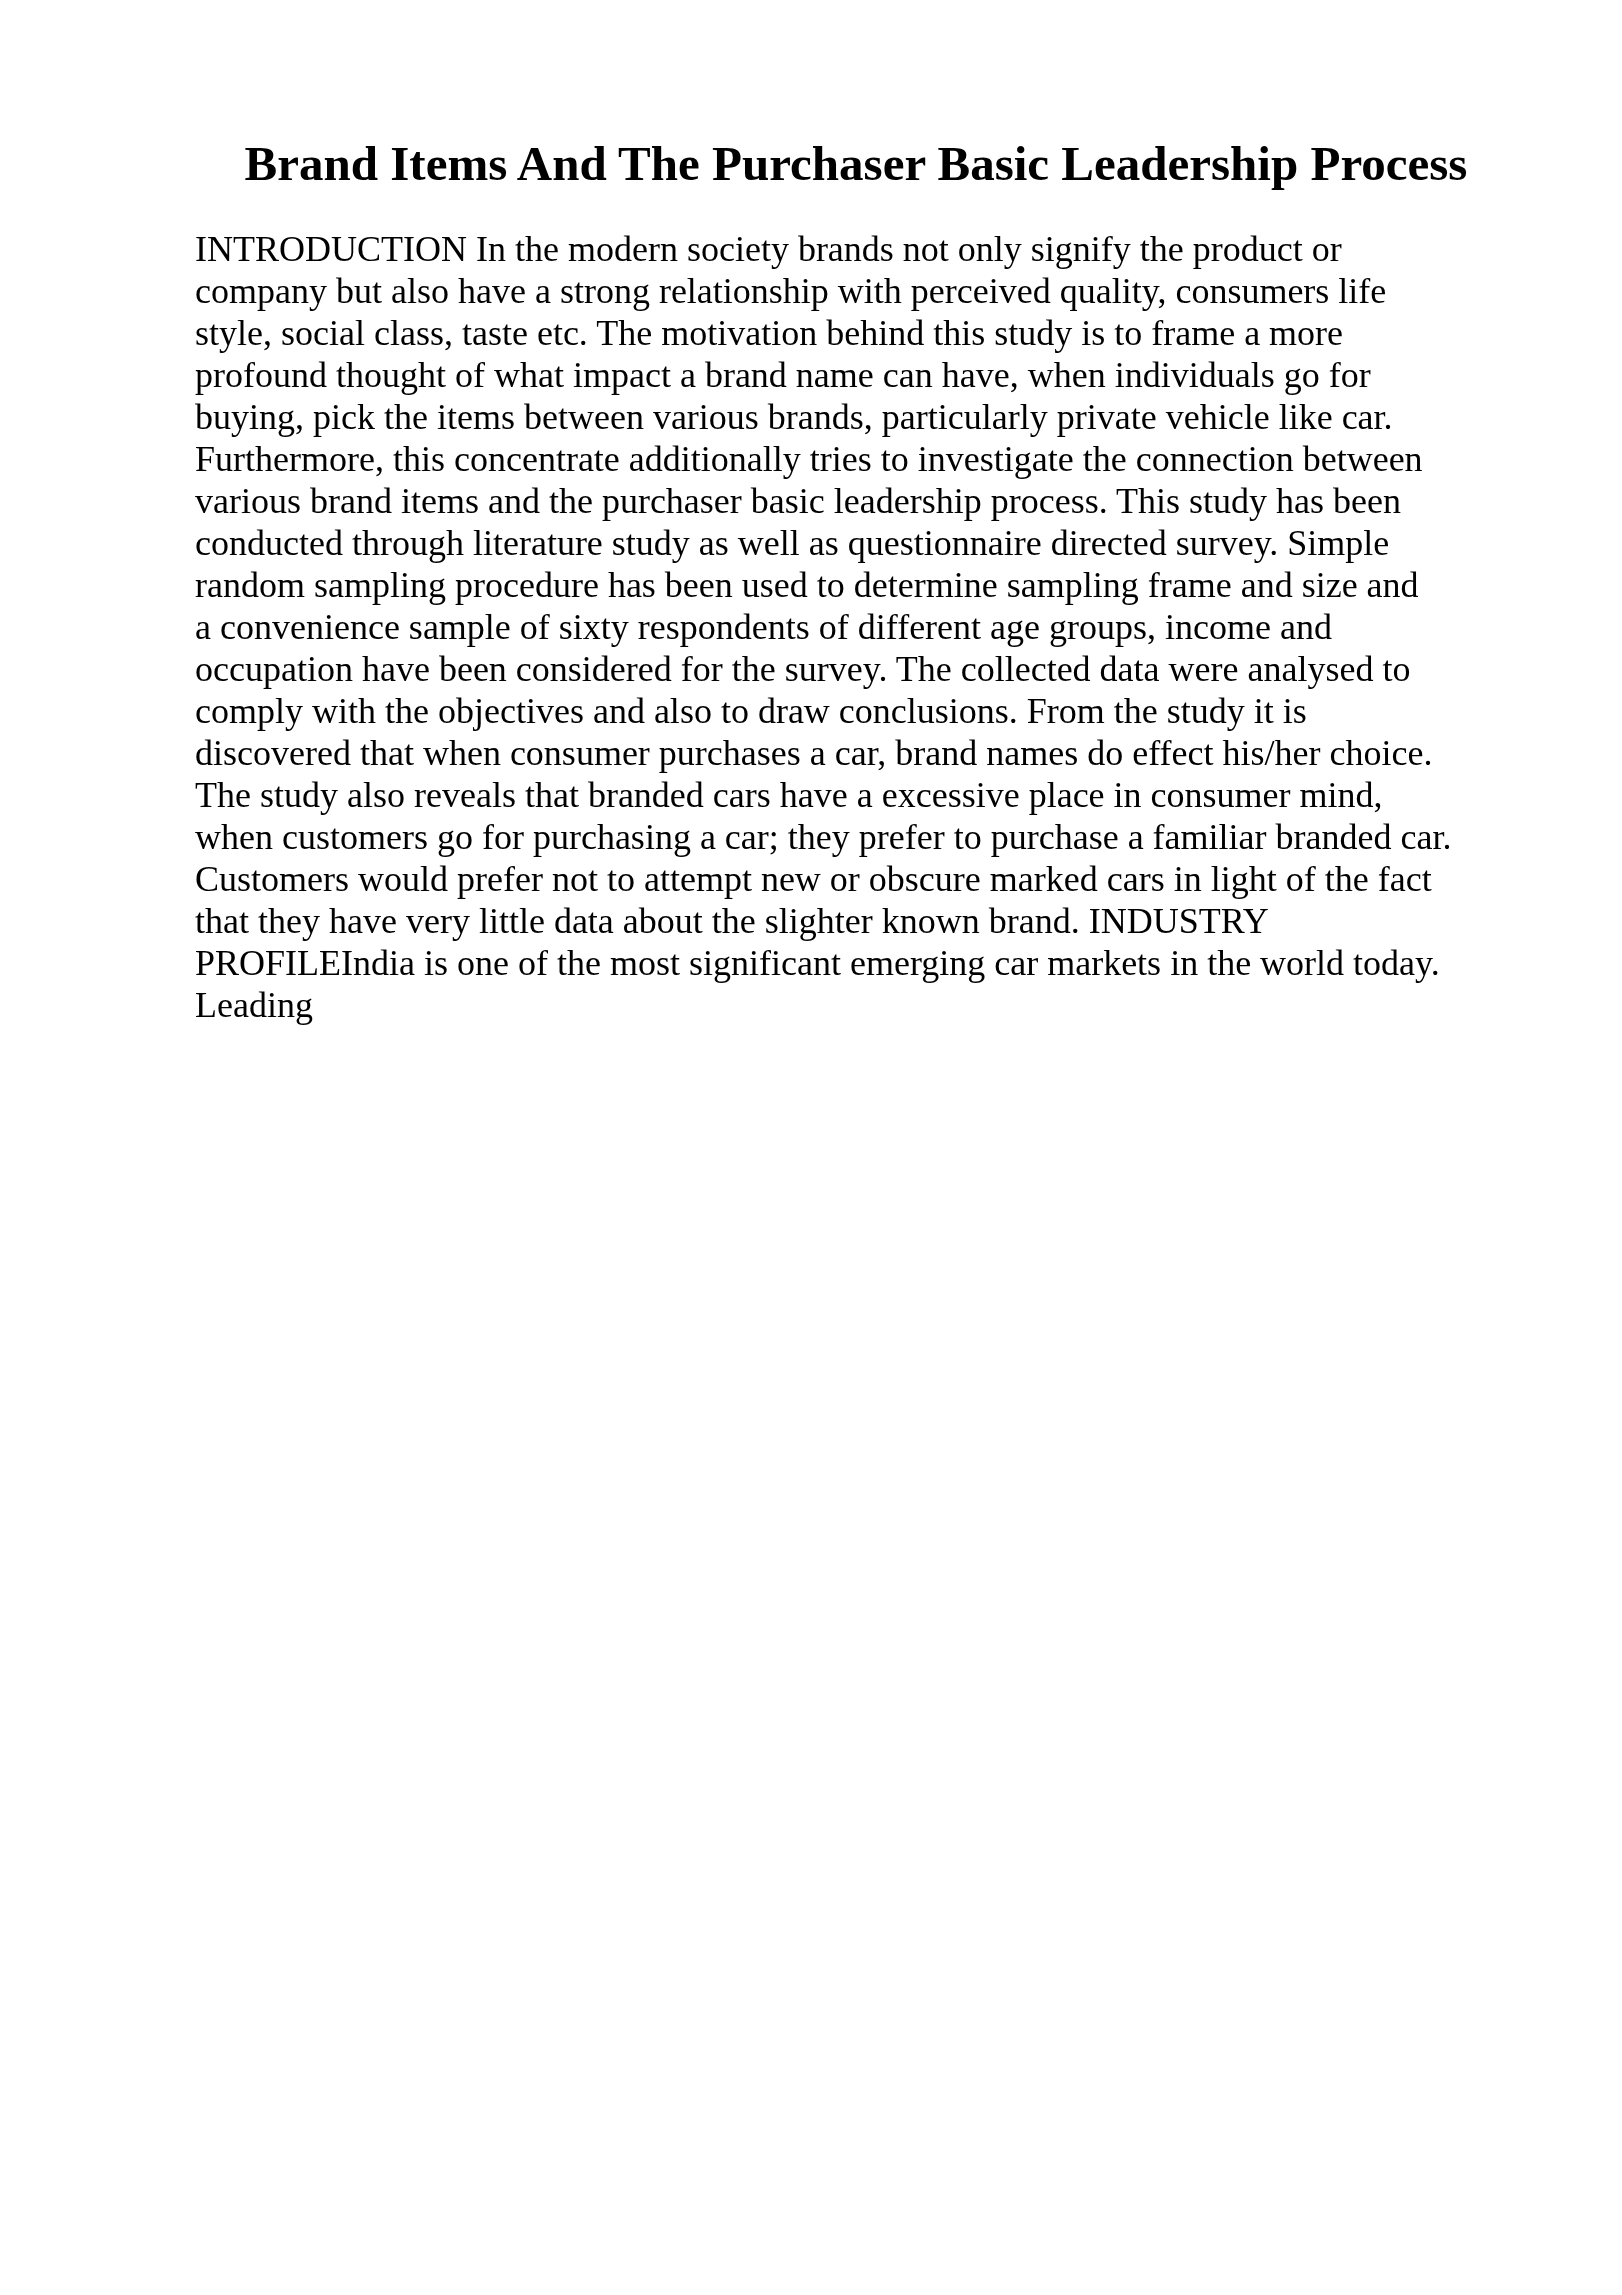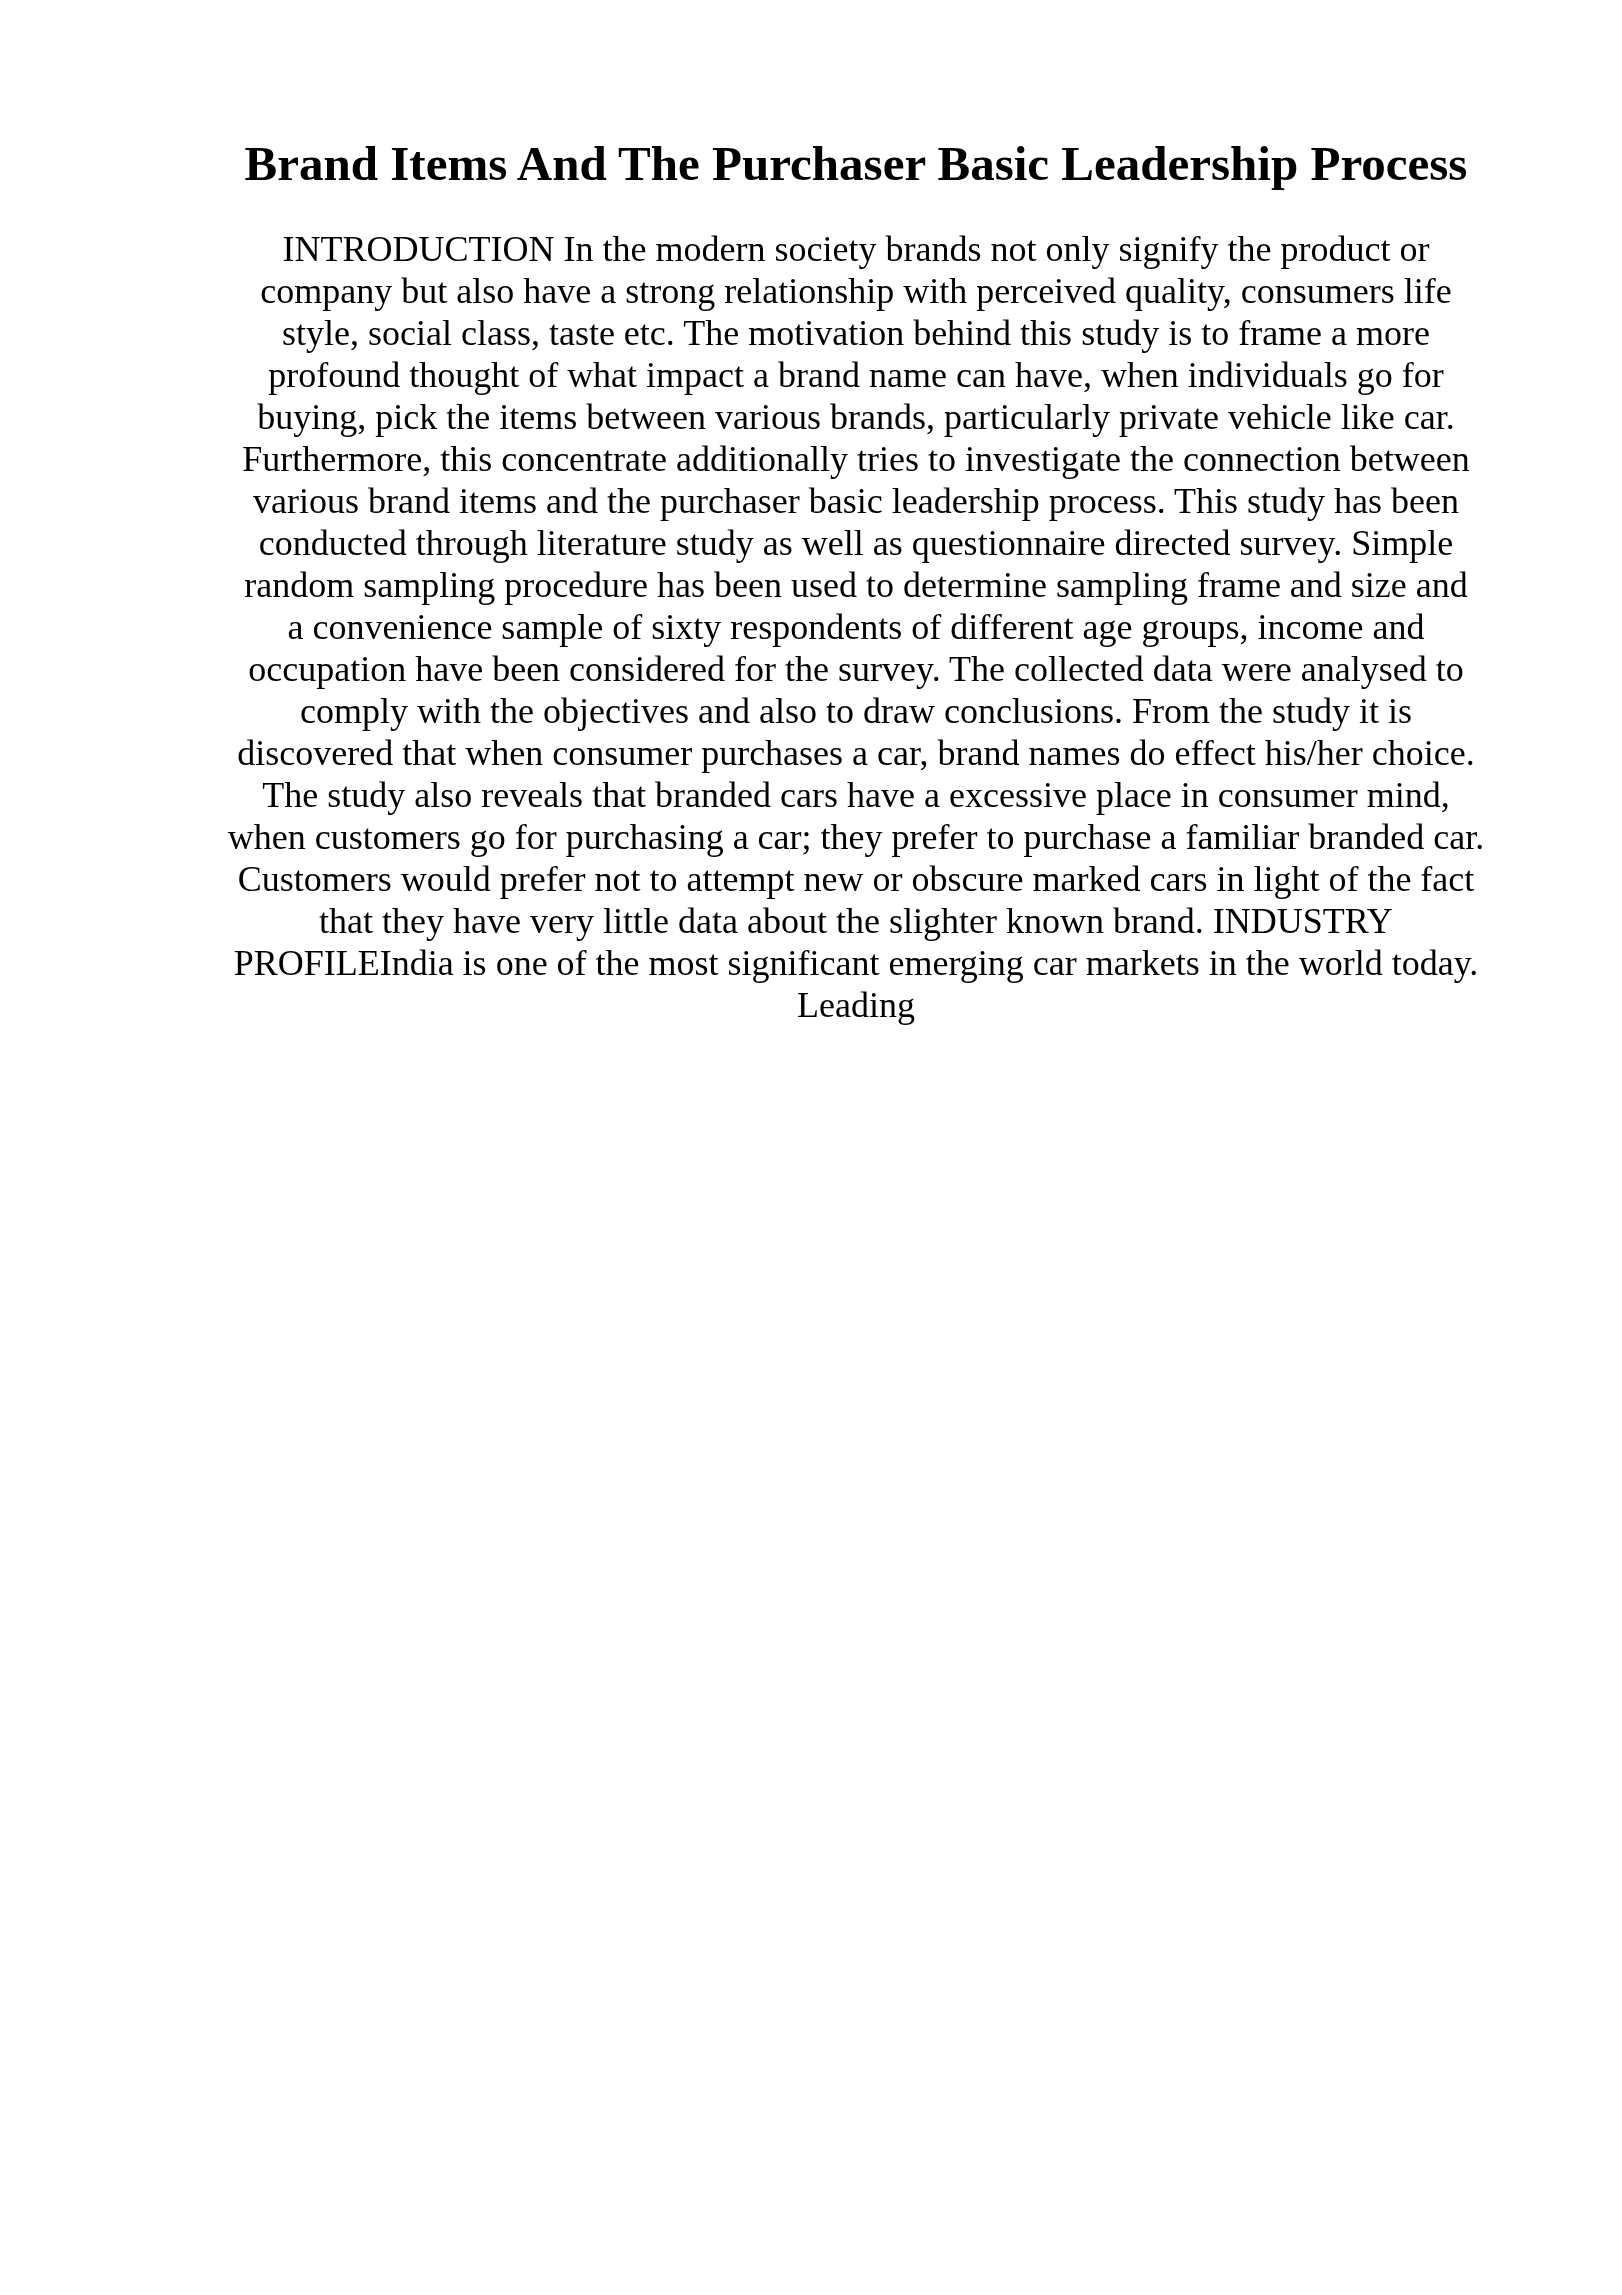--- a/index.html
+++ b/index.html
@@ -23,21 +23,21 @@
     font-size: 49px;
     line-height: 57px;
     font-weight: bold;
     text-align: center;
     letter-spacing: 0;
   }
   .doc-body {
     font-size: 36px;
     line-height: 42px;
     white-space: pre-line; 
-    text-align: center;
+    text-align: left;
   }
 </style>
 </head>
 <body>
 
 <div class="page">
   <h1 class="doc-title">Brand Items And The Purchaser Basic Leadership Process</h1>
   <div class="doc-body">INTRODUCTION In the modern society brands not only signify the product or
 company but also have a strong relationship with perceived quality, consumers life
 style, social class, taste etc. The motivation behind this study is to frame a more

